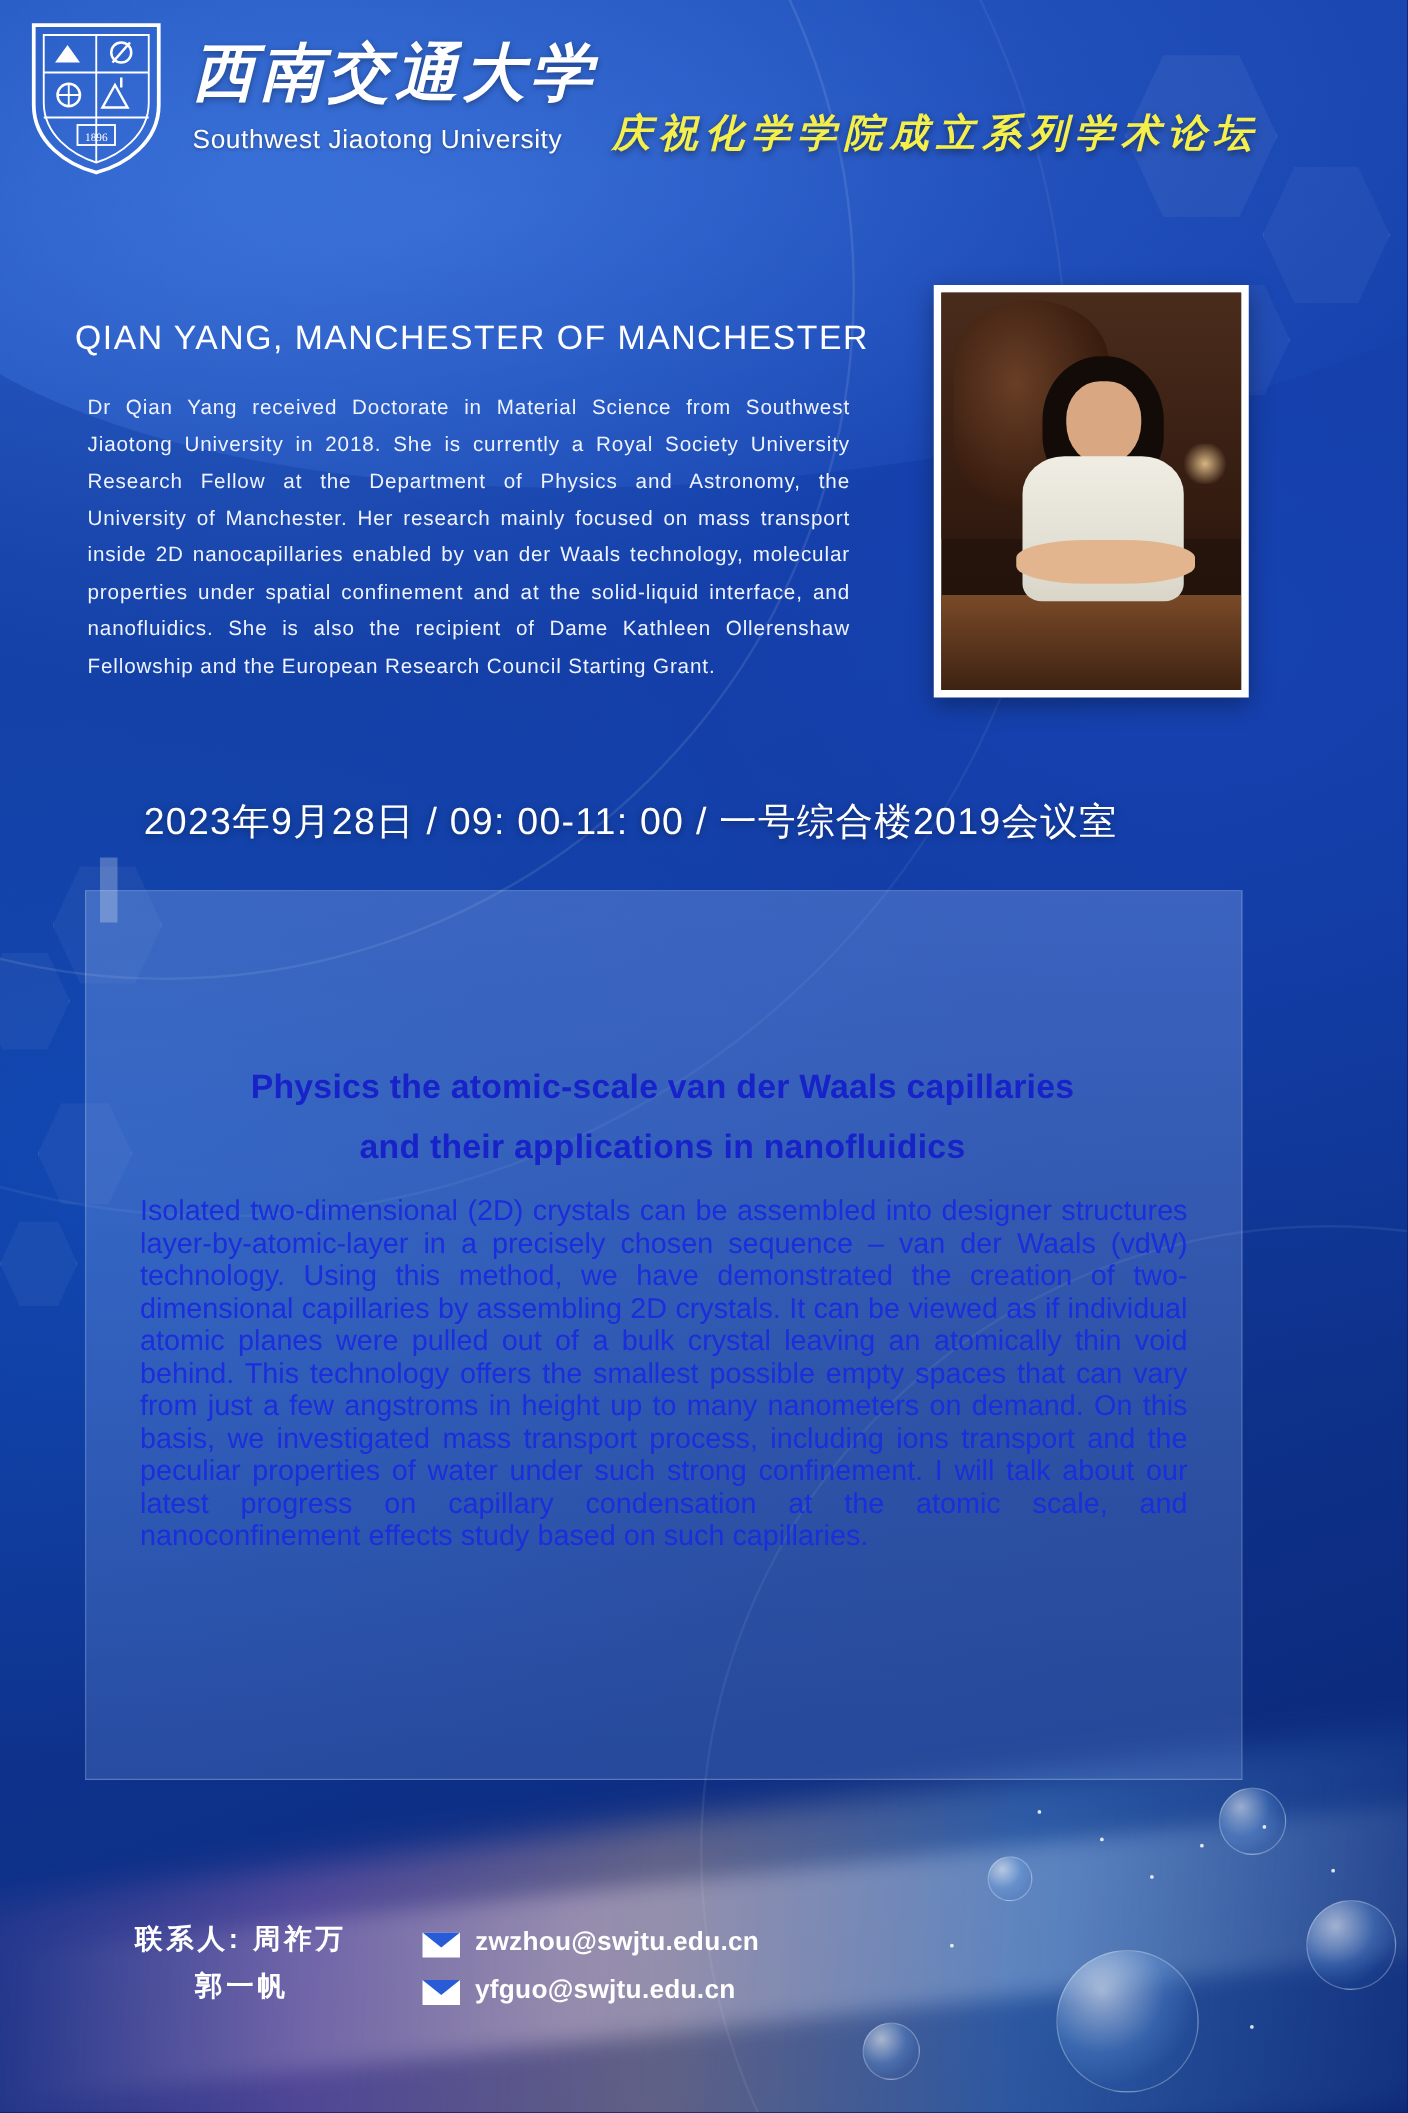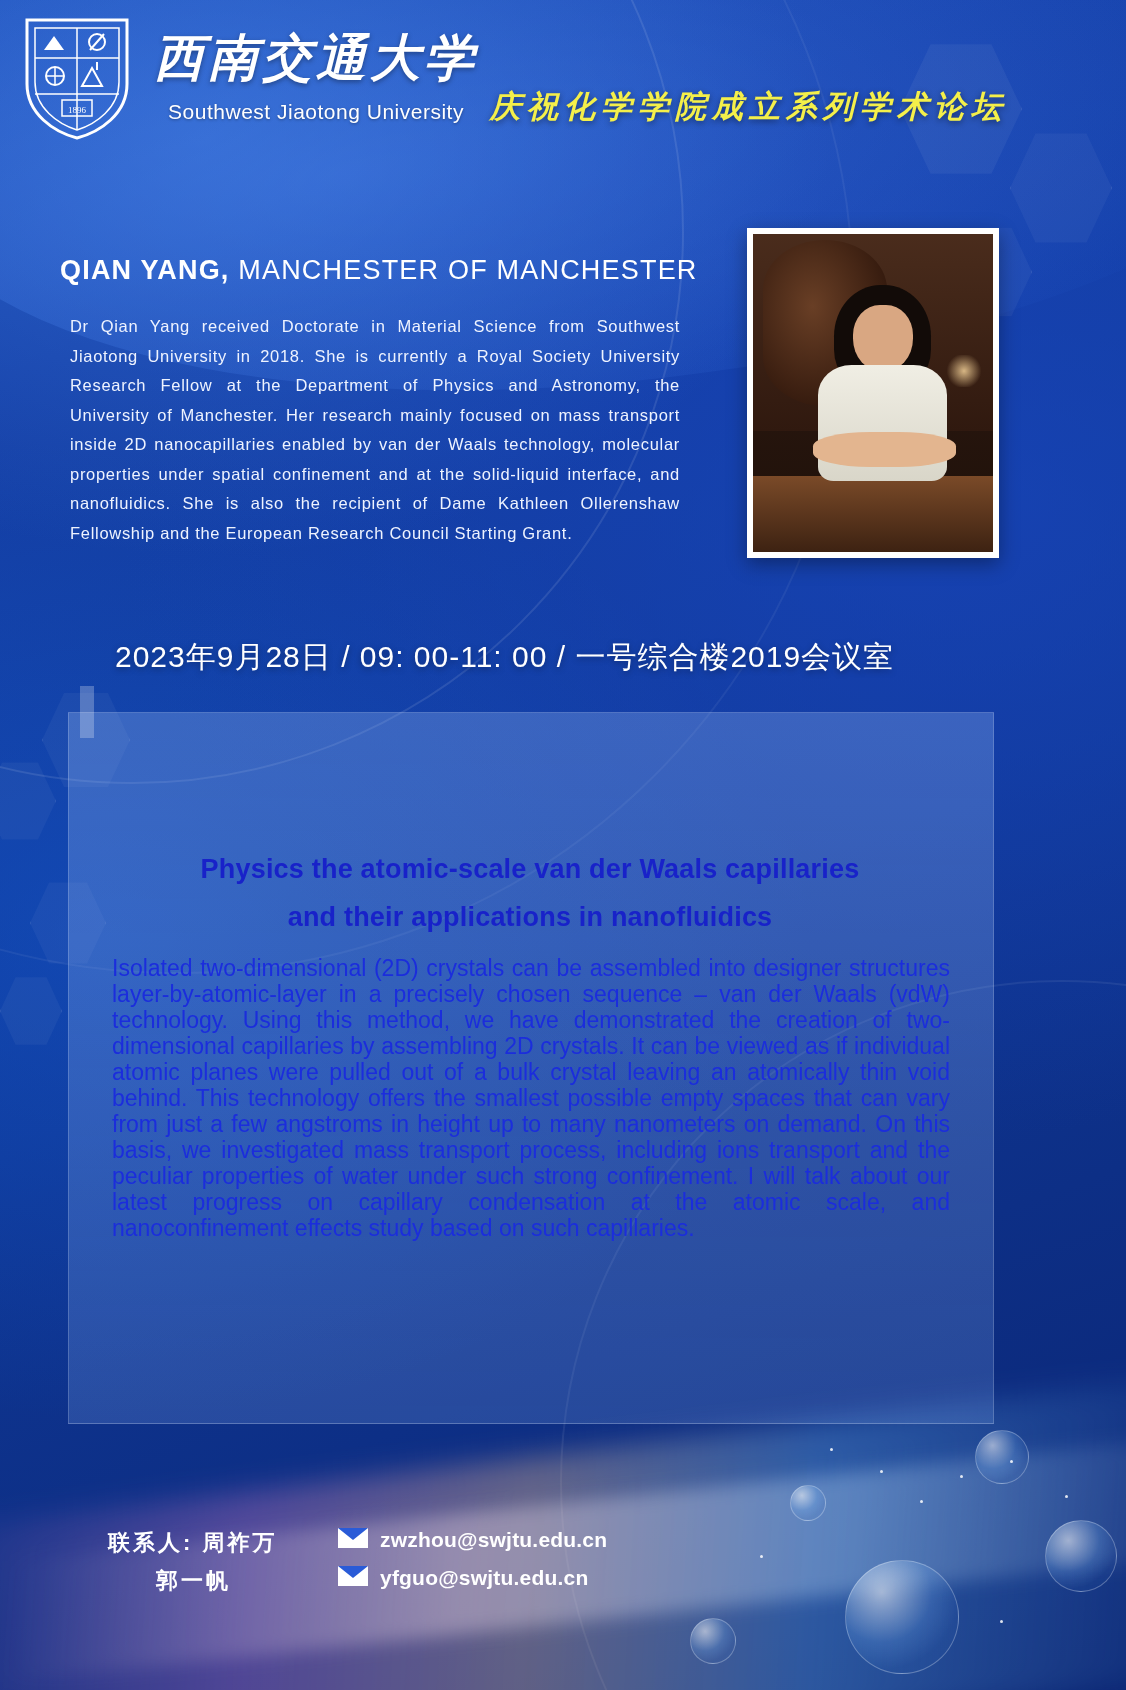--- a/index.html
+++ b/index.html
@@ -76,41 +76,40 @@
     letter-spacing: 4px;
     font-style: italic;
     line-height: 1.05;
     text-shadow: 0 2px 5px rgba(0,0,0,0.35);
   }
   .univ-en {
     font-size: 21px;
     letter-spacing: 0.5px;
     margin-top: 16px;
     text-shadow: 0 1px 3px rgba(0,0,0,0.35);
-    text-align: center;
   }
   .series-title {
     position:absolute; left:490px; top:86px;
     color:#f4ef4a;
     font-family:"Liberation Serif", serif;
     font-style: italic;
     font-weight: bold;
     font-size: 31px;
     letter-spacing: 6px;
     text-shadow: 0 2px 6px rgba(0,0,0,0.45);
   }
 
   
   .speaker-name {
     position:absolute; left:60px; top:255px;
     color:#ffffff;
     font-size: 27px;
     letter-spacing: 1.2px;
   }
-  .speaker-name b { font-weight:bold; }
+  .speaker-name b { font-weight:normal; }
   .speaker-name span.inst { font-weight: normal; }
 
   .bio {
     position:absolute; left:60px; top:312px; width: 610px;
     color:#eef3ff;
     font-size: 16.5px;
     line-height: 29.5px;
     letter-spacing: 0.7px;
     text-align: justify;
     margin-left: 10px;
@@ -190,21 +189,21 @@
   .abstract {
     position:absolute; left:112px; top:955px; width:838px;
     color:#1b2ddc;
     font-size: 23px;
     line-height: 26px;
     text-align: justify;
   }
 
   
   .contacts { position:absolute; left:108px; top:1528px; color:#ffffff; }
-  .contact-row { display:flex; align-items:flex-start; height:38px; }
+  .contact-row { display:flex; align-items:flex-end; height:38px; }
   .contact-person {
     width: 230px;
     font-size: 22px;
     letter-spacing: 3px;
     font-weight: bold;
   }
   .mail-icon {
     display:inline-block; width:30px; height:20px; margin-right:12px;
     position:relative;
   }

